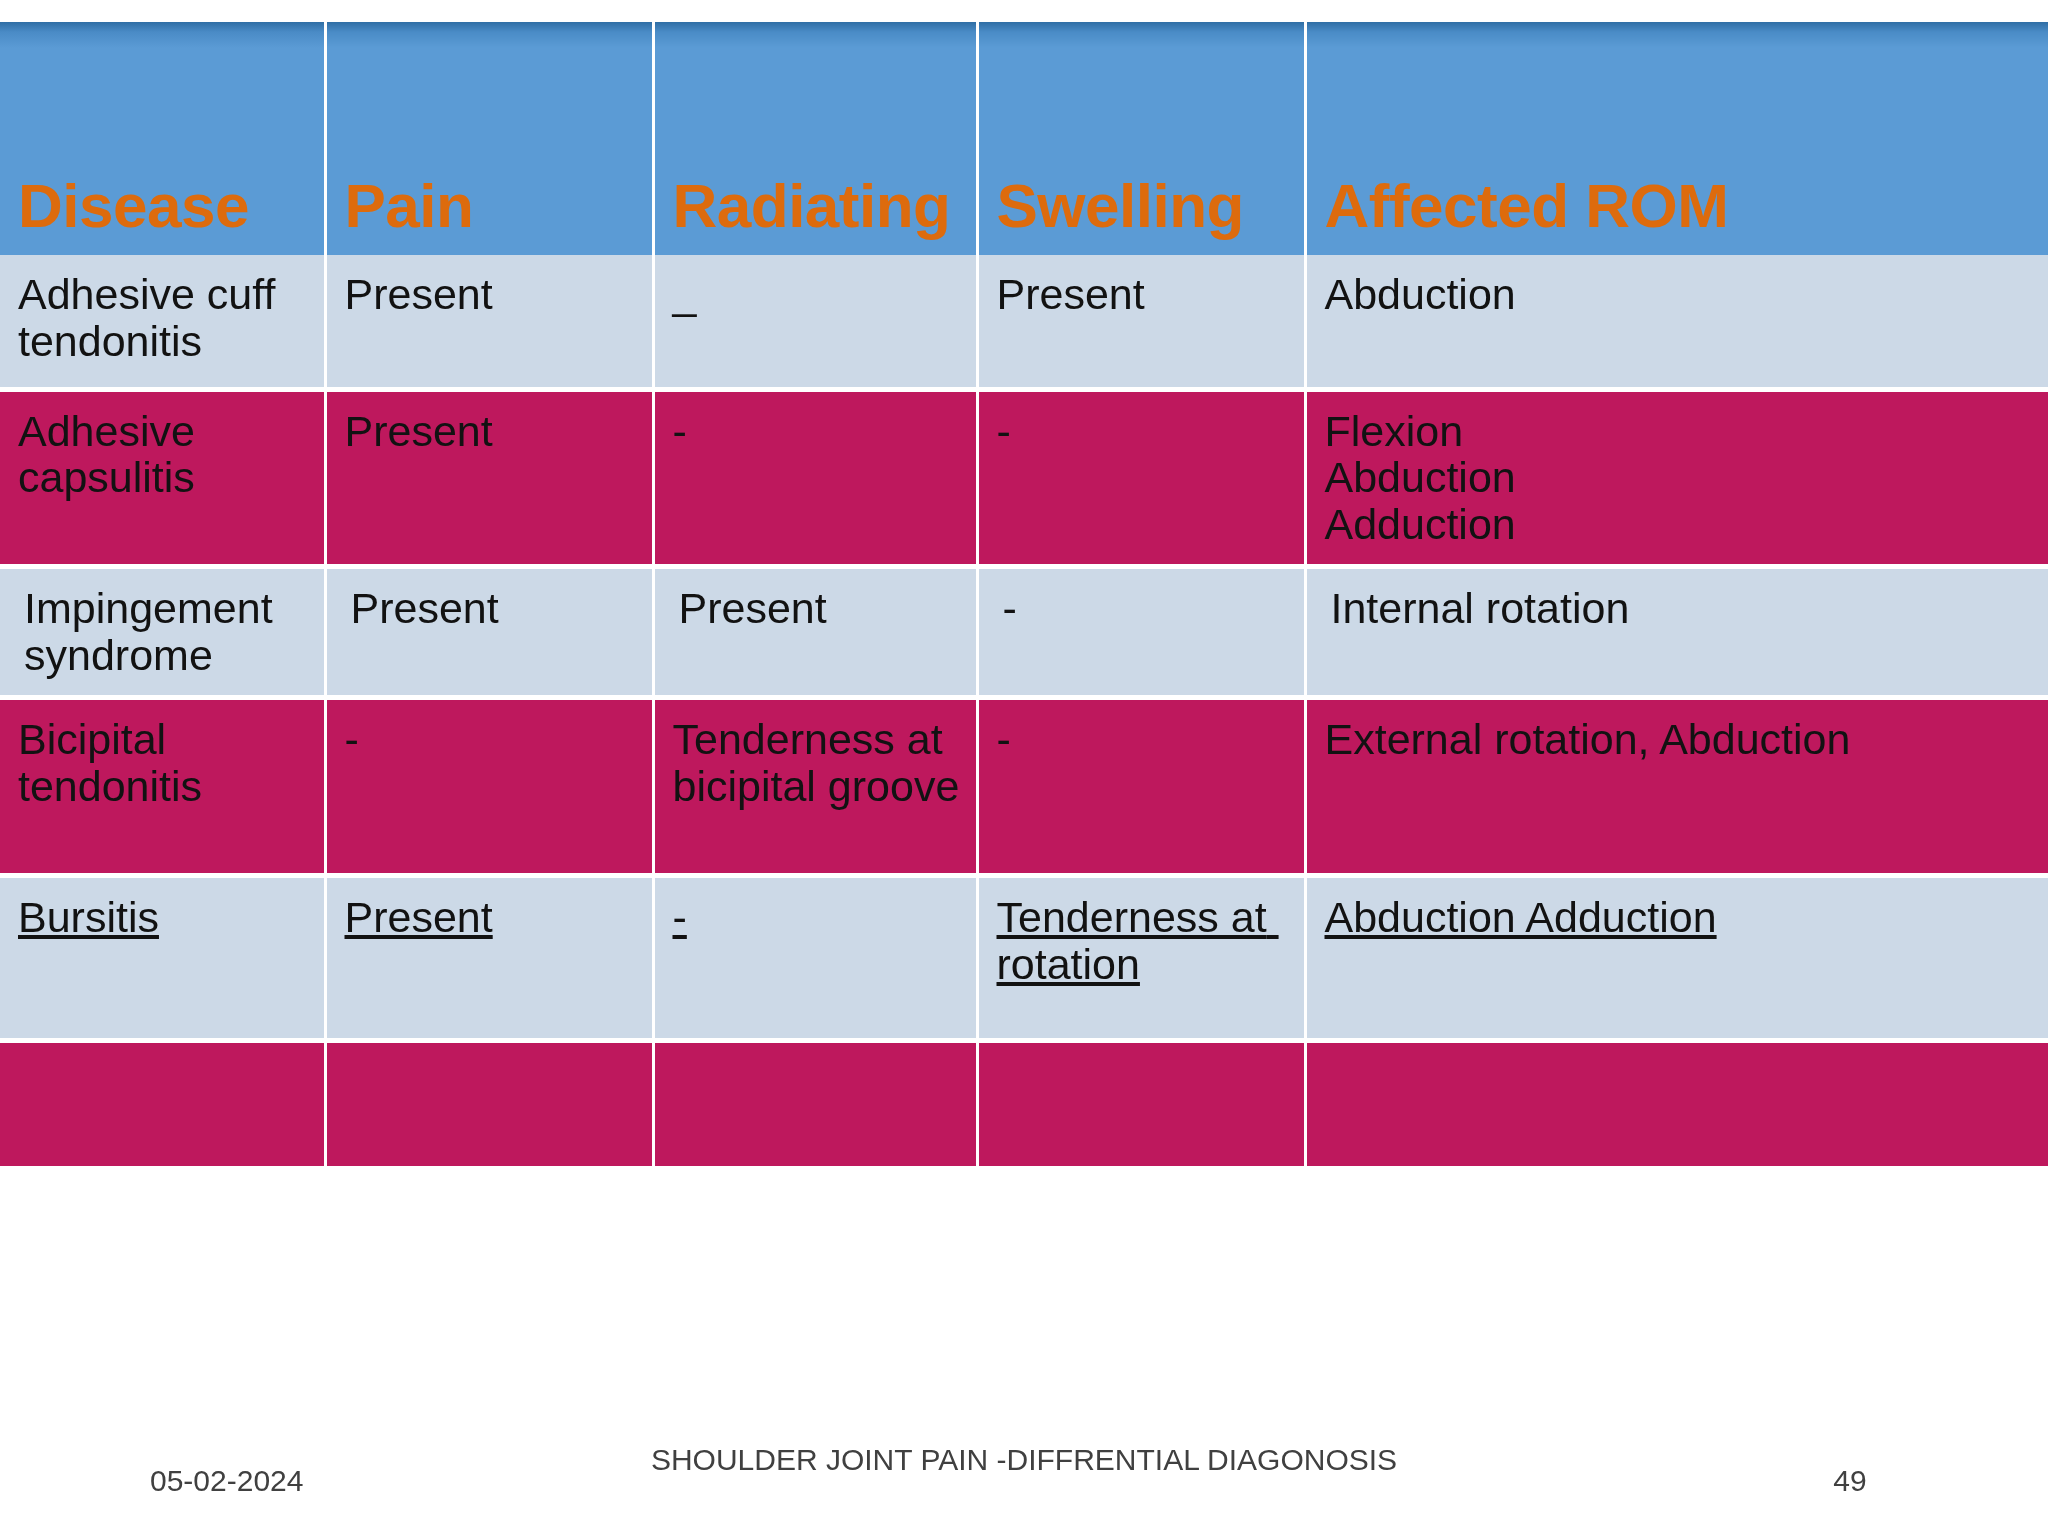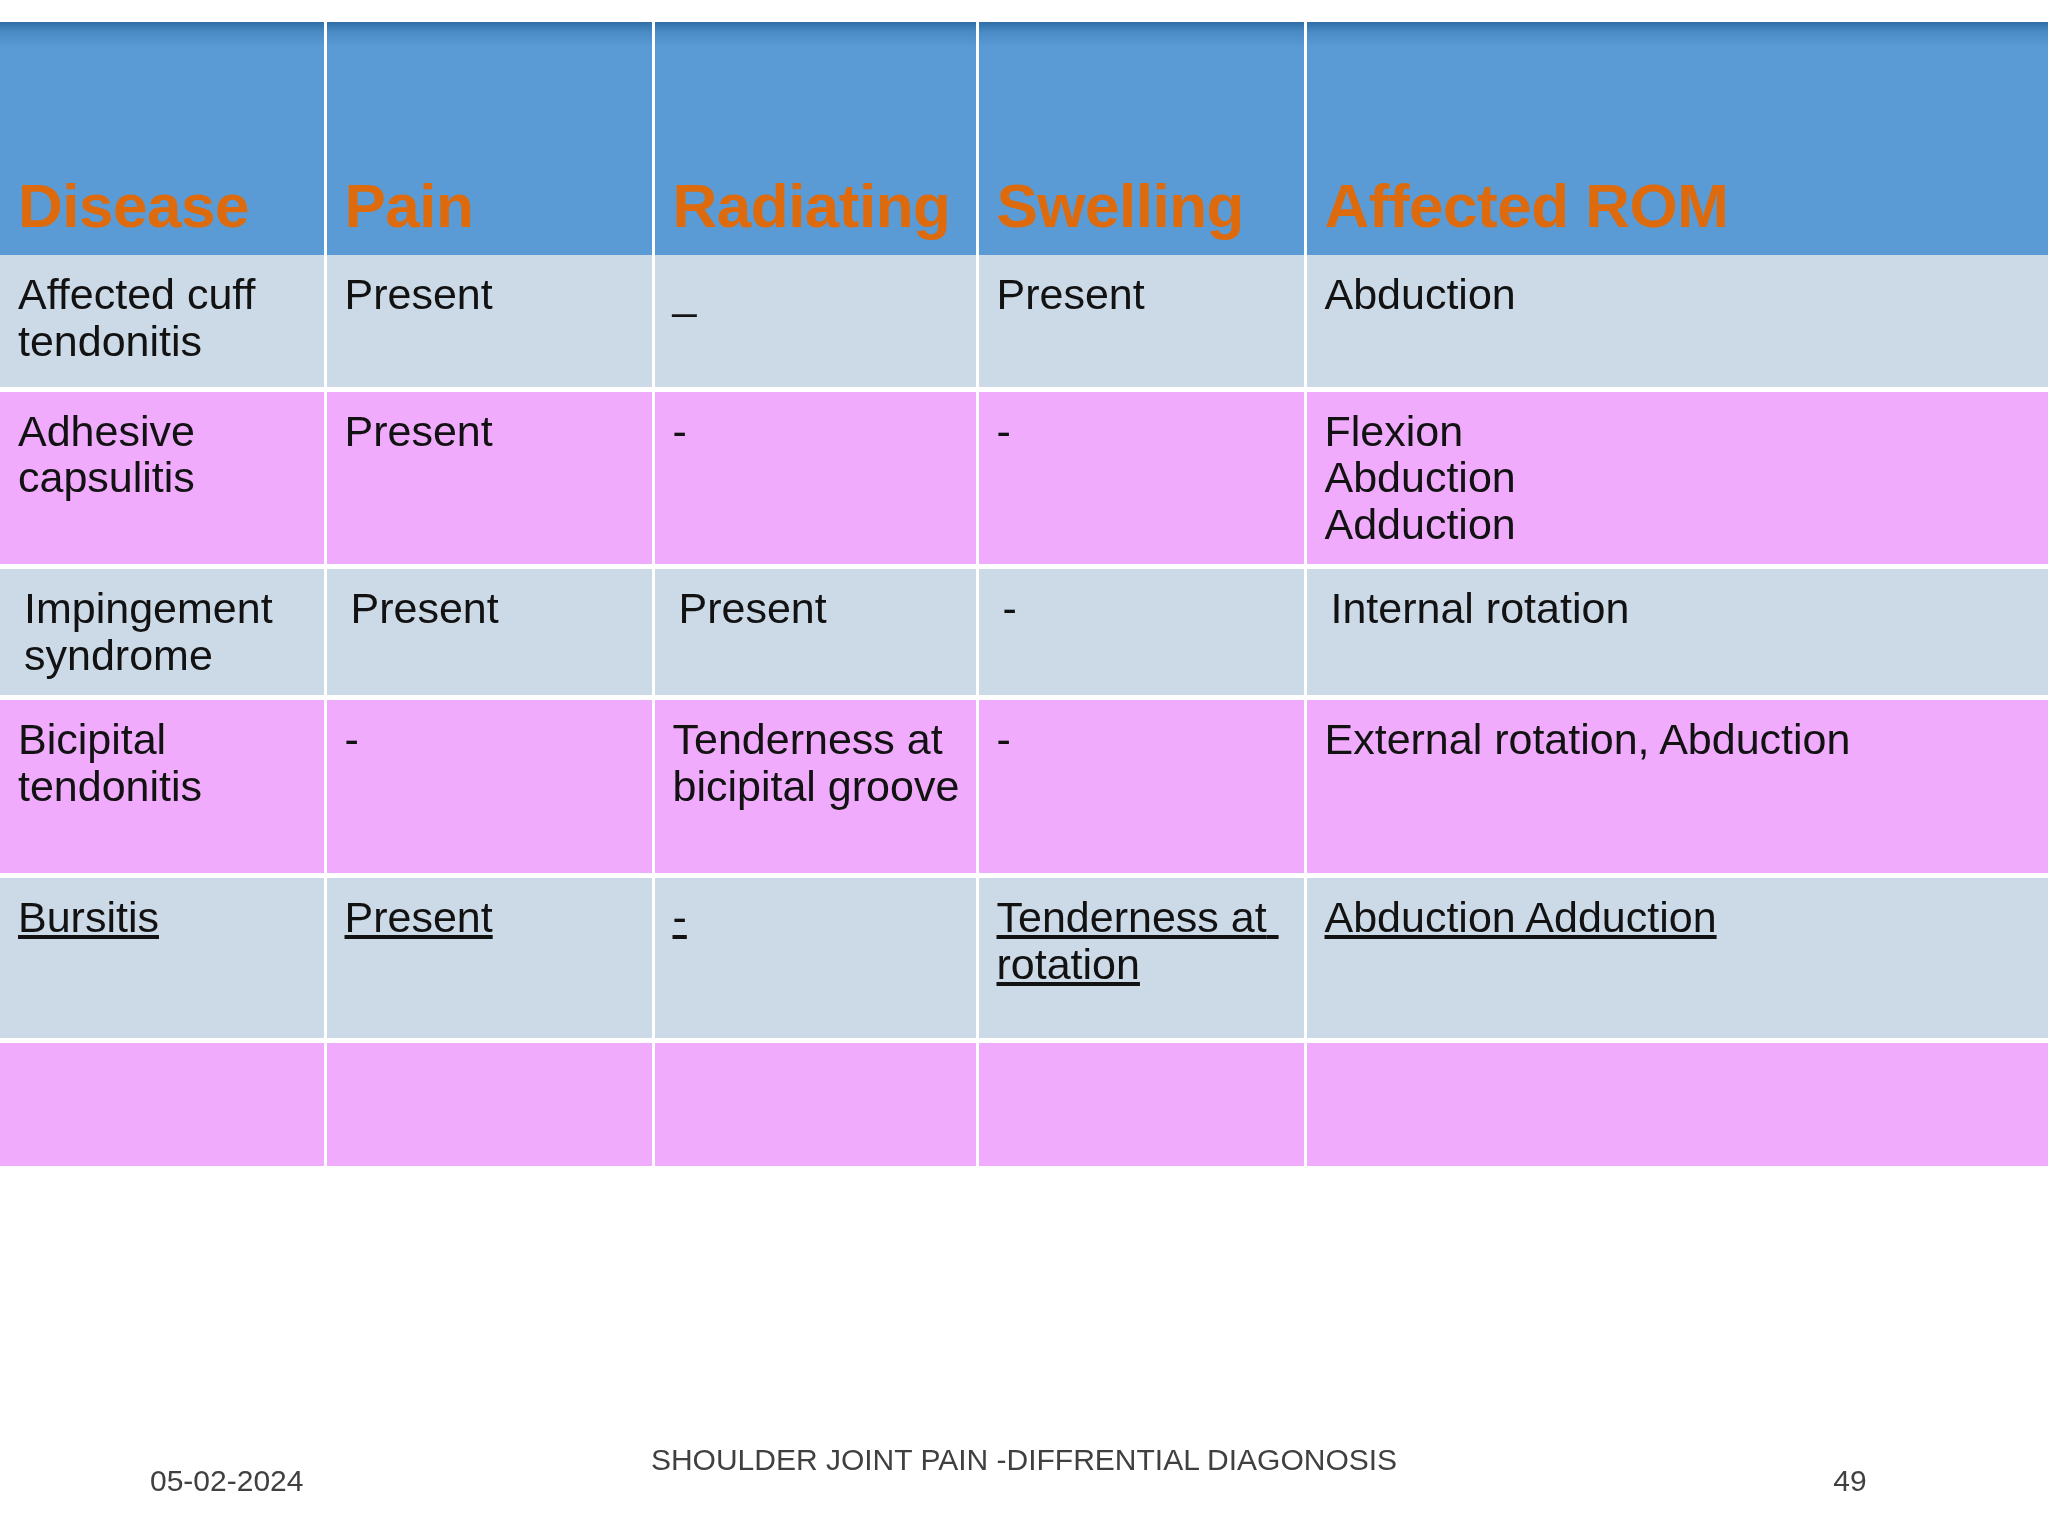--- a/index.html
+++ b/index.html
@@ -69,21 +69,21 @@
     color: #121212;
     vertical-align: top;
     padding: 16px 16px 16px 18px;
     border-right: 3px solid #ffffff;
     border-bottom: 5px solid #ffffff;
     box-sizing: border-box;
   }
   tbody td:last-child { border-right: none; }
 
   tbody tr.band-dark td { background: #ccd9e7; }
-  tbody tr.band-light td { background: #f0abfc; }
+  tbody tr.band-light td { background: #be185d; }
 
   tr.r-rotator  td { height: 134px; }
   tr.r-adhesive td { height: 173px; }
   tr.r-imping   td { height: 126px; padding-left: 24px; }
   tr.r-bicipital td { height: 178px; }
   tr.r-bursitis td { height: 165px; text-decoration: underline; }
   tr.r-empty    td { height: 128px; }
 
   .cell-line { display: block; white-space: pre-wrap; }
 
@@ -153,21 +153,21 @@
           <th>
             <span class="hdr-txt">Affected ROM</span>
           </th>
         </tr>
       </thead>
 
       <tbody>
 
         <tr class="band-dark r-rotator">
           <td>
-            <span class="cell-line">Affected cuff tendonitis</span>
+            <span class="cell-line">Adhesive cuff tendonitis</span>
           </td>
           <td>
             <span class="cell-line">Present</span>
           </td>
           <td>
             <span class="cell-line">_</span>
           </td>
           <td>
             <span class="cell-line">Present</span>
           </td>

